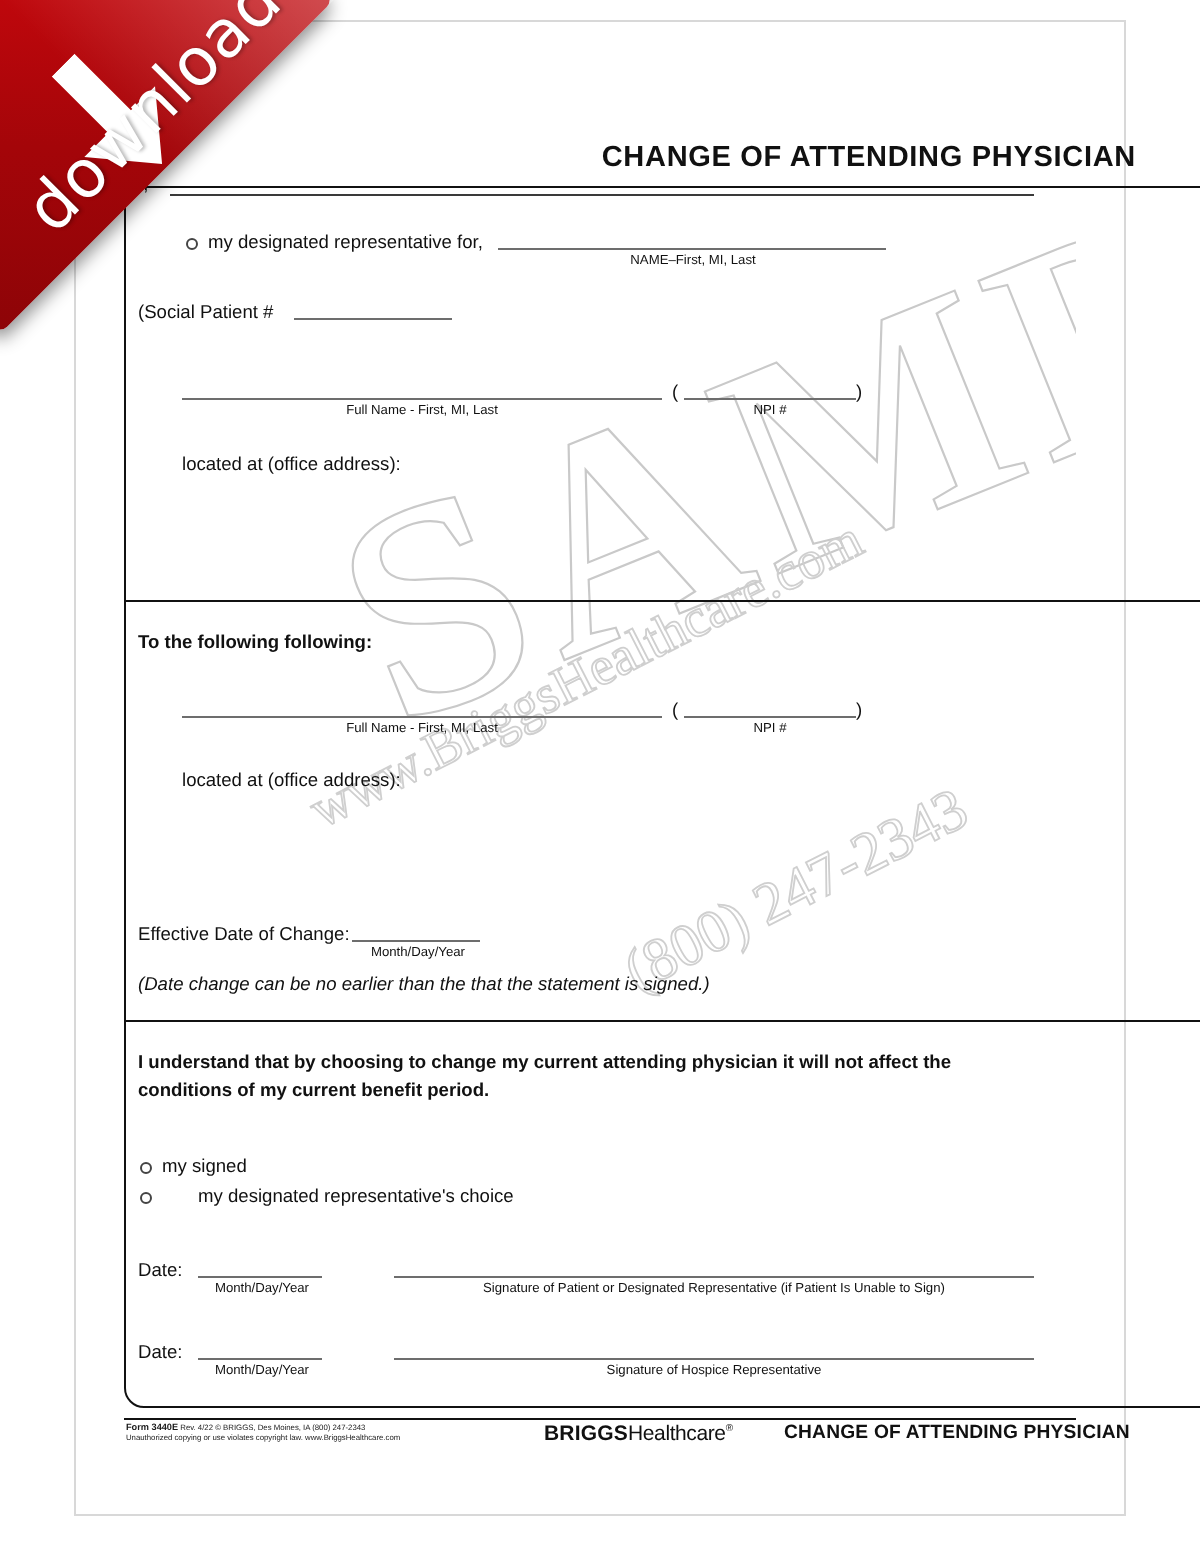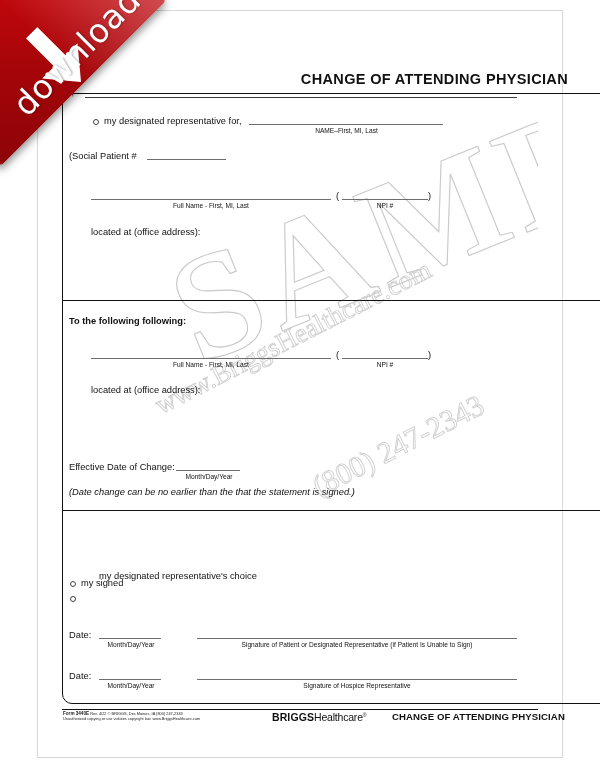--- a/index.html
+++ b/index.html
@@ -133,27 +133,28 @@
   <span class="t" style="left:365px;top:255px;">)</span>
   <span class="cap" style="left:282px;top:267px;width:80px;">NPI #</span>
 
   <span class="t" style="left:28px;top:290px;">located at (office address):</span>
 
   <span class="t" style="left:6px;top:367px;">Effective Date of Change:</span>
   <div class="rule" style="left:113px;top:376px;width:64px;"></div>
   <span class="cap" style="left:115px;top:379px;width:62px;">Month/Day/Year</span>
   <span class="t i" style="left:6px;top:392px;">(Date change can be no earlier than the that the statement is signed.)</span>
 
+  <div class="wrap" style="left:6px;top:431px;width:456px;">I understand that by choosing to change my current attending physician it will not affect the conditions of my current benefit period.</div>
 
 
   <span class="radio" style="left:7px;top:487px;"></span>
   <span class="t" style="left:18px;top:483px;">my signed</span>
 
   <span class="radio" style="left:7px;top:502px;"></span>
-  <span class="t" style="left:18px;top:476px;padding-left:18px;">my designated representative's choice</span>
+  <span class="t" style="left:18px;top:498px;padding-left:18px;">my designated representative's choice</span>
 
   <span class="t" style="left:6px;top:535px;">Date:</span>
   <div class="rule" style="left:36px;top:544px;width:62px;"></div>
   <span class="cap" style="left:38px;top:547px;width:60px;">Month/Day/Year</span>
   <div class="rule" style="left:134px;top:544px;width:320px;"></div>
   <span class="cap" style="left:134px;top:547px;width:320px;">Signature of Patient or Designated Representative (if Patient Is Unable to Sign)</span>
 
   <span class="t" style="left:6px;top:576px;">Date:</span>
   <div class="rule" style="left:36px;top:585px;width:62px;"></div>
   <span class="cap" style="left:38px;top:588px;width:60px;">Month/Day/Year</span>

